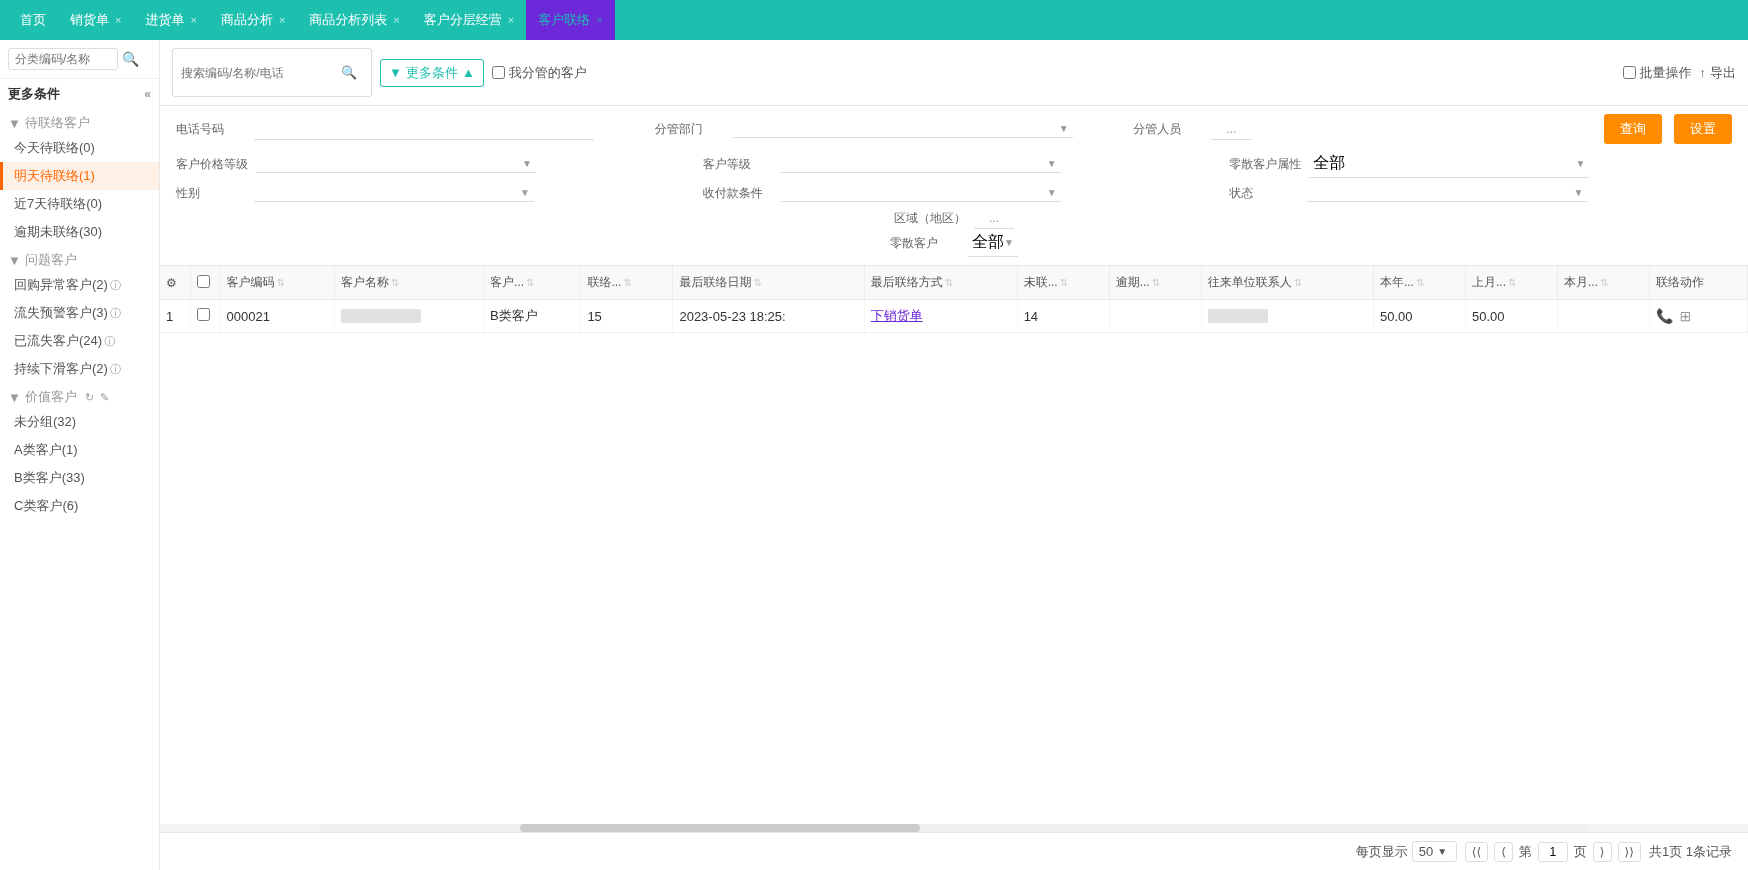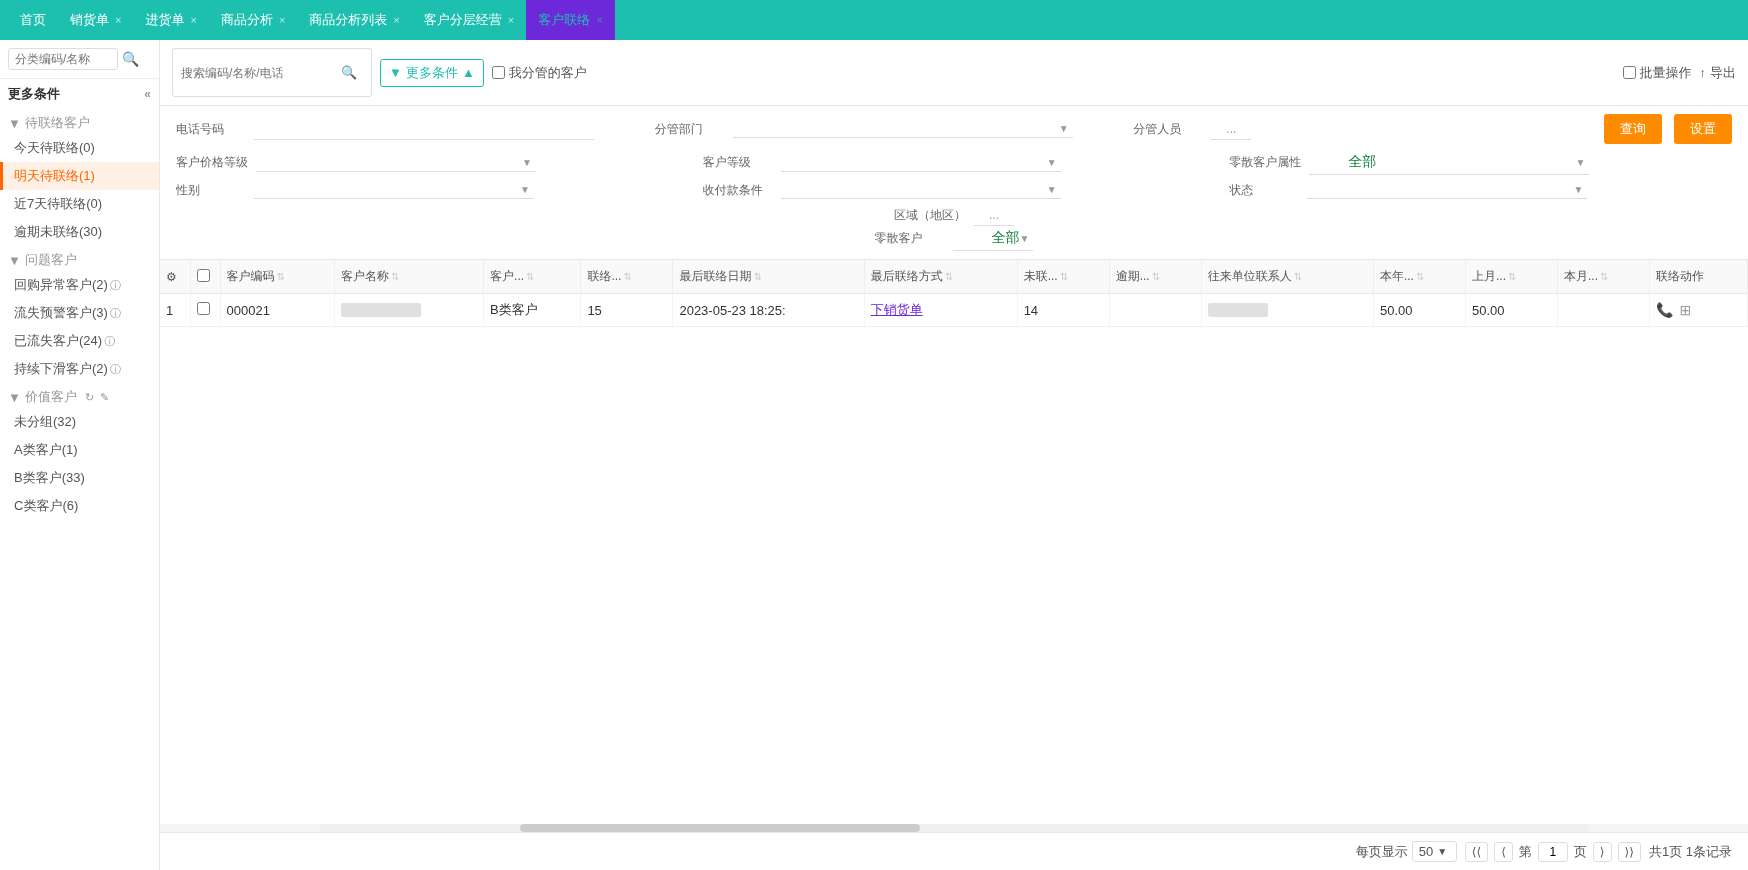--- a/index.html
+++ b/index.html
@@ -219,21 +219,21 @@
     .filter-select {
       flex: 1;
       display: flex;
       align-items: center;
       border-bottom: 1px solid #ddd;
       padding: 3px 4px;
       cursor: pointer;
       max-width: 280px;
       justify-content: space-between;
     }
-    .filter-select-text { color: #15803d; font-size: 14px; margin-left: 35px; }
+    .filter-select-text { color: #000000; font-size: 16px; }
     .filter-select-arrow { color: #999; font-size: 10px; }
     .filter-divider { width: 24px; flex-shrink: 0; }
     .query-btn {
       background: #ff8c00;
       color: white;
       border: none;
       padding: 6px 16px;
       border-radius: 3px;
       cursor: pointer;
       font-size: 13px;

